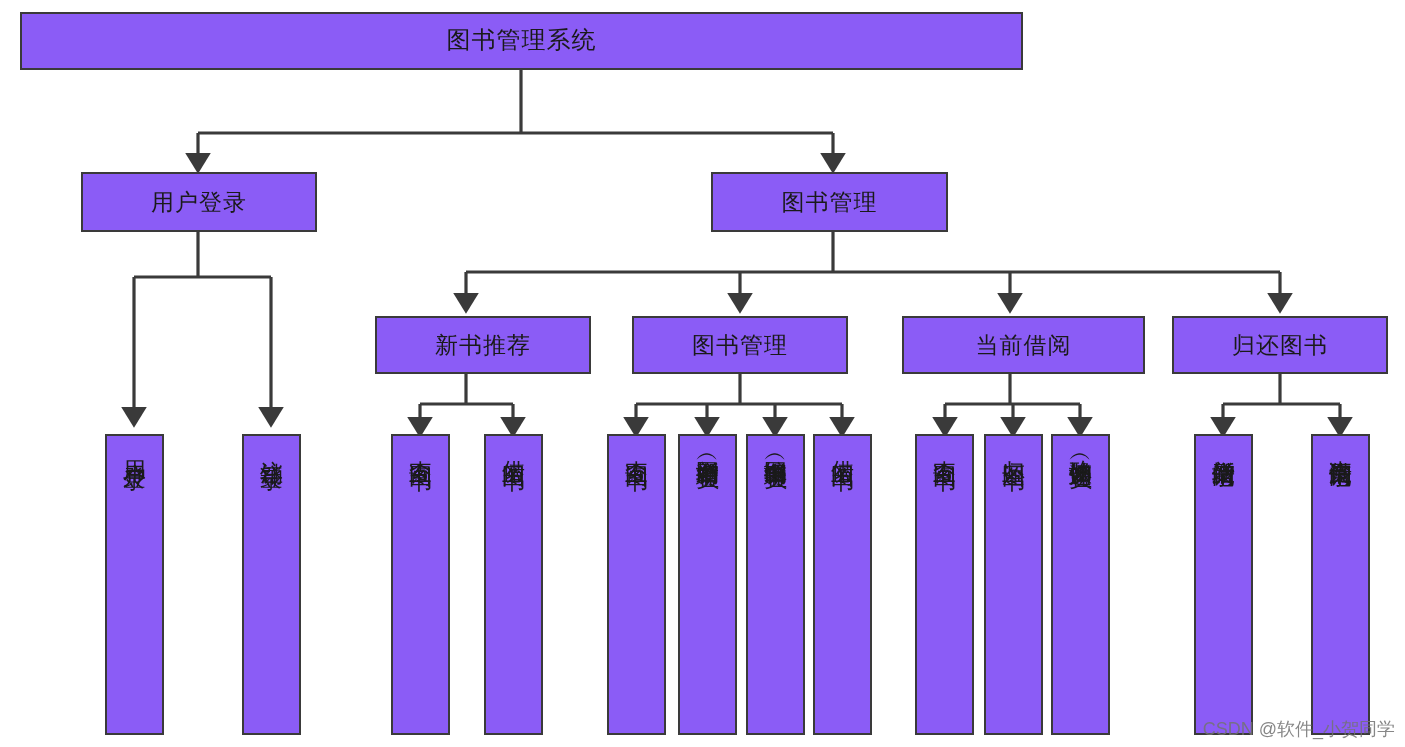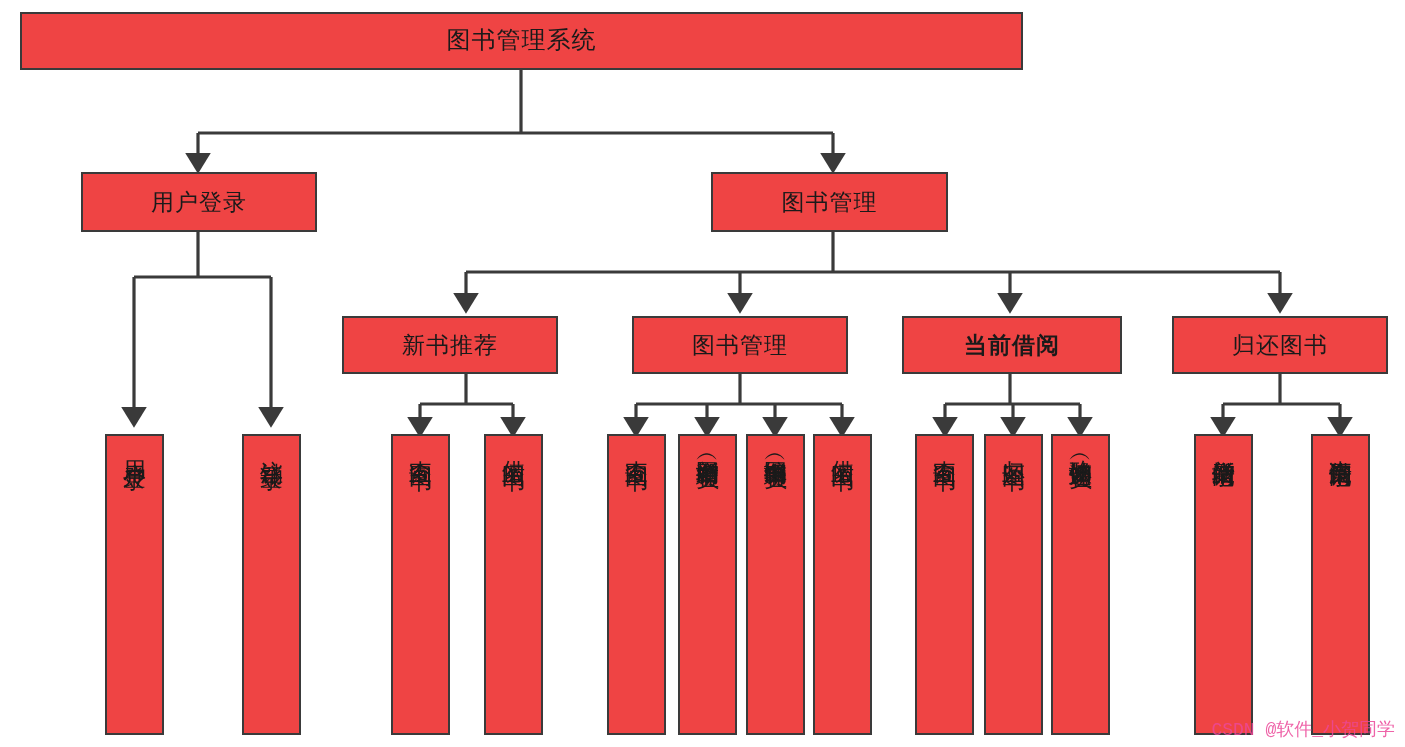--- a/index.html
+++ b/index.html
@@ -22,21 +22,21 @@
     position: absolute;
     left: 0;
     top: 0;
     width: 1405px;
     height: 747px;
     pointer-events: none;
   }
   .node {
     position: absolute;
     box-sizing: border-box;
-    background: #ef4444;
+    background: #8b5cf6;
     border: 2.5px solid #3a3a3a;
     display: flex;
     align-items: center;
     justify-content: center;
     color: #1a1a1a;
   }
   .node .label {
     text-align: center;
     line-height: 1.15;
     white-space: pre;
@@ -66,24 +66,24 @@
   }
   
   .node.v.tall .label {
     letter-spacing: 1px;
   }
   .watermark {
     position: absolute;
     right: 10px;
     bottom: 6px;
     font-size: 18px;
-    color: #ec4899;
+    color: #737373;
     opacity: .85;
     white-space: nowrap;
-    font-family: Liberation Mono, monospace;
+    font-family: Liberation Sans, sans-serif;
   }
 </style>
 </head>
 <body>
 
 <div id="diagram-root">
 
   <svg class="edges" viewBox="0 0 1405 747" xmlns="http://www.w3.org/2000/svg">
     <defs>
       <marker id="arrow" markerWidth="10" markerHeight="10" refX="2.2" refY="4" orient="auto" markerUnits="strokeWidth">
@@ -139,29 +139,29 @@
   </div>
 
   <div class="node h" style="left:81px; top:172px; width:236px; height:60px;">
     <span class="label">用户登录</span>
   </div>
 
   <div class="node h" style="left:711px; top:172px; width:237px; height:60px;">
     <span class="label">图书管理</span>
   </div>
 
-  <div class="node h" style="left:342px; top:316px; width:216px; height:58px;">
+  <div class="node h" style="left:375px; top:316px; width:216px; height:58px;">
     <span class="label">新书推荐</span>
   </div>
 
   <div class="node h" style="left:632px; top:316px; width:216px; height:58px;">
     <span class="label">图书管理</span>
   </div>
 
-  <div class="node h" style="left:902px; top:316px; width:220px; height:58px;font-weight:bold;">
+  <div class="node h" style="left:902px; top:316px; width:243px; height:58px;">
     <span class="label">当前借阅</span>
   </div>
 
   <div class="node h" style="left:1172px; top:316px; width:216px; height:58px;">
     <span class="label">归还图书</span>
   </div>
 
   <div class="node v" style="left:105px; top:434px; width:59px; height:301px;">
     <span class="label">用户登录</span>
   </div>

